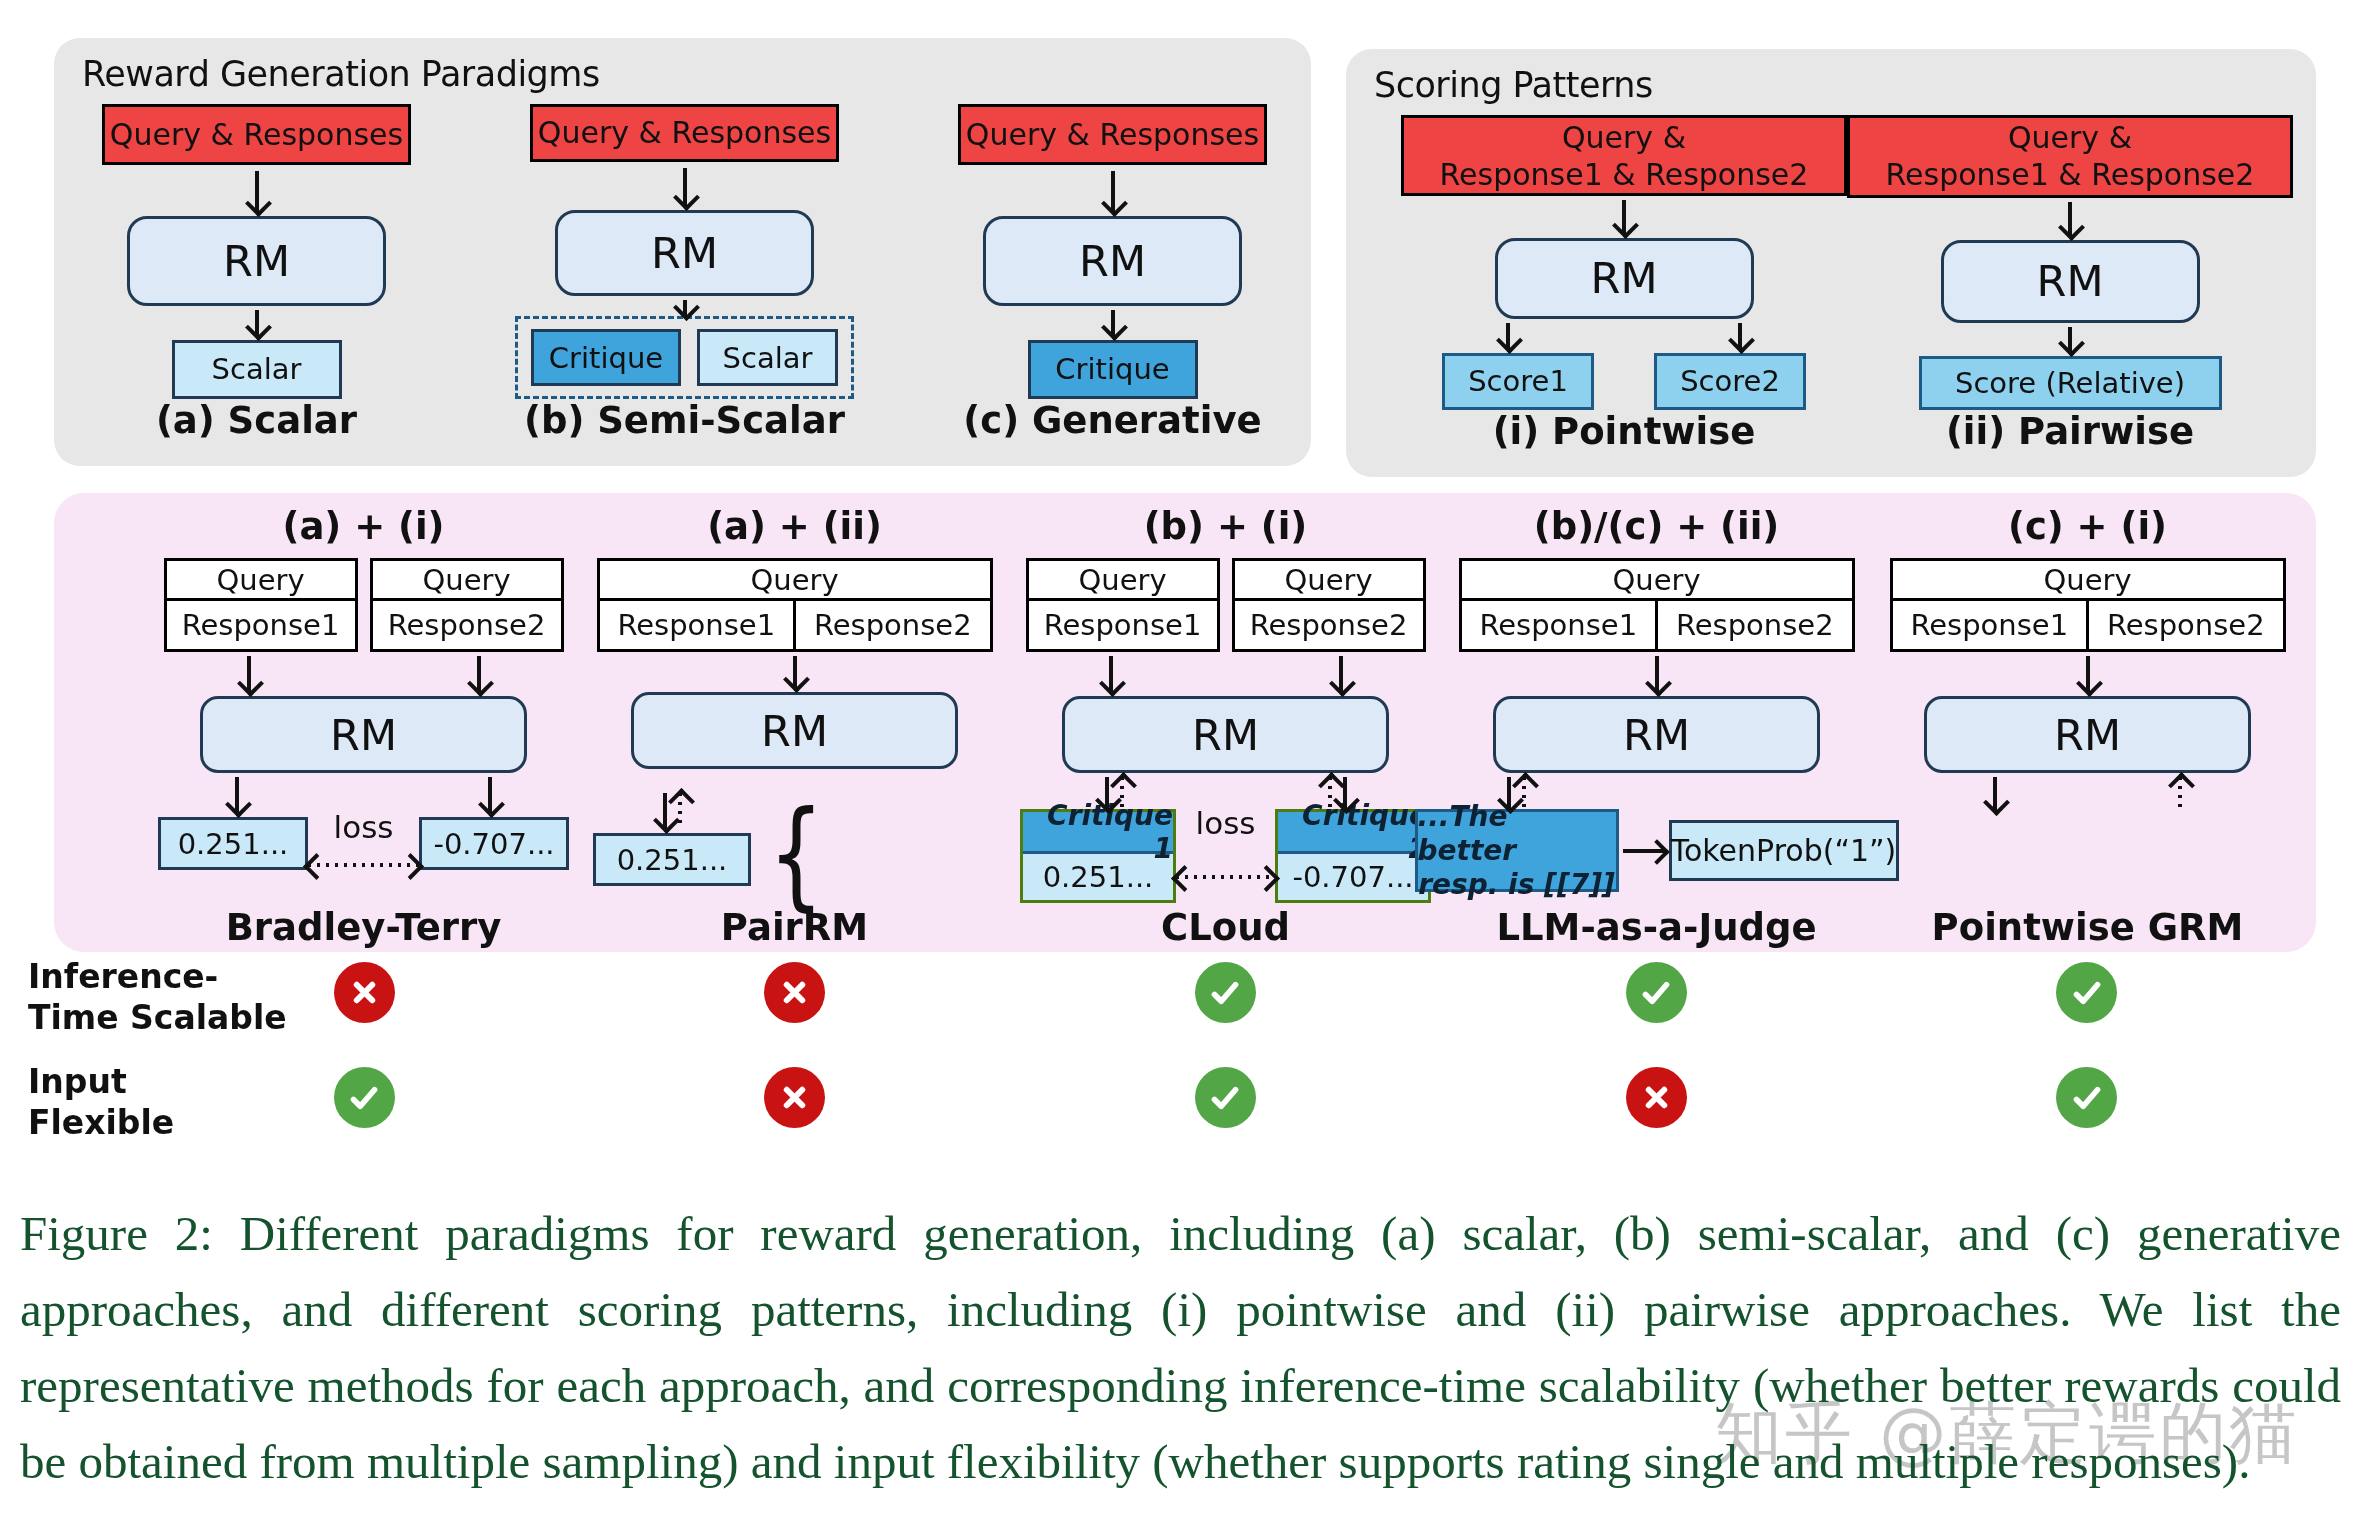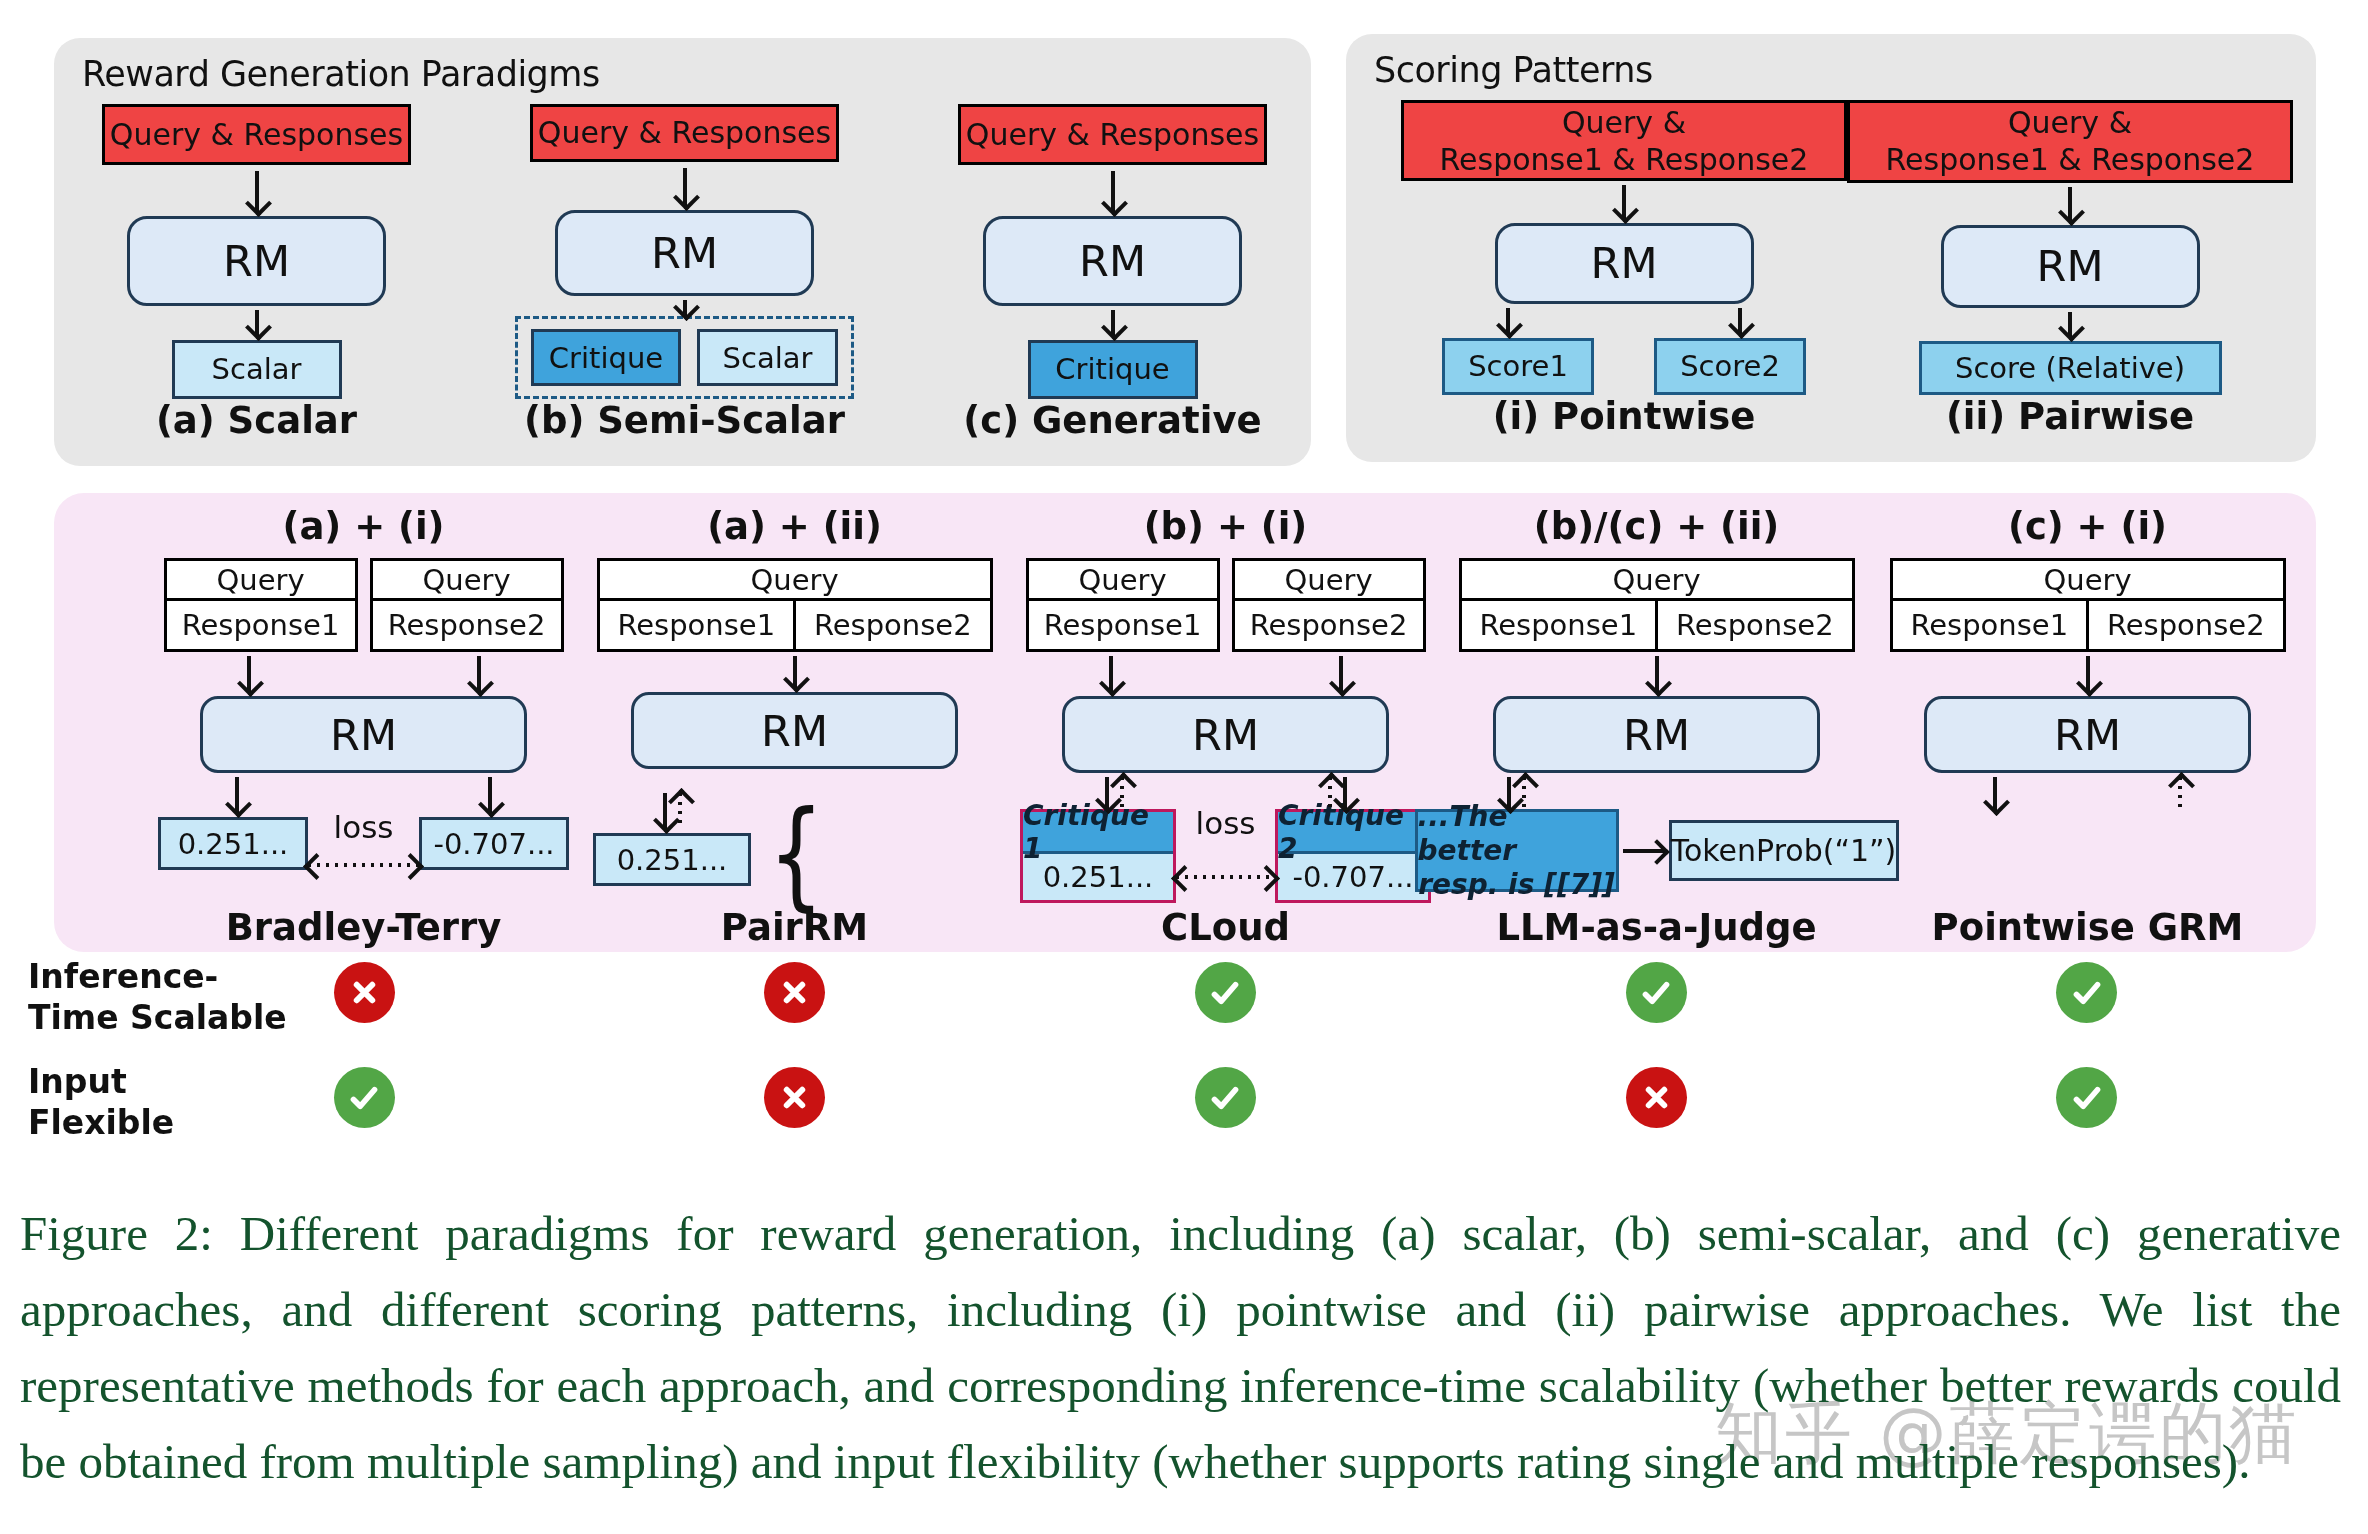--- a/index.html
+++ b/index.html
@@ -8,21 +8,21 @@
     --box-light:#c9e8f8; --box-mid:#8dd1ee; --box-dark:#3fa3dc;
     --check-green:#52a646; --cross-red:#c91212; --ink:#111;
   }
   *{margin:0;padding:0;box-sizing:border-box}
   html,body{width:2368px;height:1535px;background:#fff;overflow:hidden;
     font-family:"DejaVu Sans",sans-serif;color:#111}
 
   
   .gpanel{position:absolute;background:var(--panel-gray);border-radius:26px}
   #rgp{left:54px;top:38px;width:1257px;height:428px}
-  #sp{left:1346px;top:34px;width:970px;height:428px}
+  #sp{left:1346px;top:49px;width:970px;height:428px}
   #pink{position:absolute;left:54px;top:493px;width:2262px;height:459px;
     background:var(--panel-pink);border-radius:30px;
     display:flex;padding:12px 15px 0 94px}
   .ptitle{font-weight:normal;font-size:35px;padding:16px 0 0 28px;letter-spacing:-0.5px}
 
   .cols{display:flex;justify-content:space-between;padding:10px 44px 0 48px;height:360px}
   #sp .cols{padding:10px 51px 0 55px}
   .dcol{display:flex;flex-direction:column;align-items:center;height:100%}
 
   
@@ -78,21 +78,21 @@
   .mcells{display:flex;height:48px}
   .mcells>div{flex:1;display:flex;align-items:center;justify-content:center}
   .mcells>div+div{border-left:3px solid #000}
   .ozone{width:431px;display:flex;flex-direction:column}
   .zcells{display:flex;padding:0 10px;justify-content:space-between;align-items:flex-end}
   .zc{display:flex;justify-content:center}
   .w160{width:158px}
   .w190{width:188px}
   .zboxes{display:flex;padding:0 10px;justify-content:space-between;align-items:flex-start}
   .vbox{width:158px;height:53px}
-  .stable{width:188px;border:3px solid #be185d;font-size:28px;text-align:left}
+  .stable{width:188px;border:3px solid #4d7c0f;font-size:28px;text-align:right}
   .sthead{height:42px;background:var(--box-dark);border-bottom:3px solid #1d5a85;
     display:flex;align-items:center;justify-content:center;font-style:italic;font-weight:600;color:#0e2233}
   .stval{height:46px;background:var(--box-light);display:flex;align-items:center;justify-content:center;font-size:29px}
   .lossmid{flex:1;display:flex;flex-direction:column;align-items:center;justify-content:flex-start}
   .losslab{font-size:31px;margin-top:-8px}
   .genbox{border:3.5px solid #1d5a85;background:var(--box-dark);display:flex;flex-direction:column;
     align-items:center;justify-content:center;font-style:italic;font-weight:600;color:#0e2233;
     font-size:28px;line-height:34px}
   .brace{font-size:117px;font-weight:400;line-height:103px;transform:scaleX(.75);margin:0 2px 0 8px}
   .rules{display:flex;flex-direction:column;gap:24px;font-size:31px;justify-content:center}

